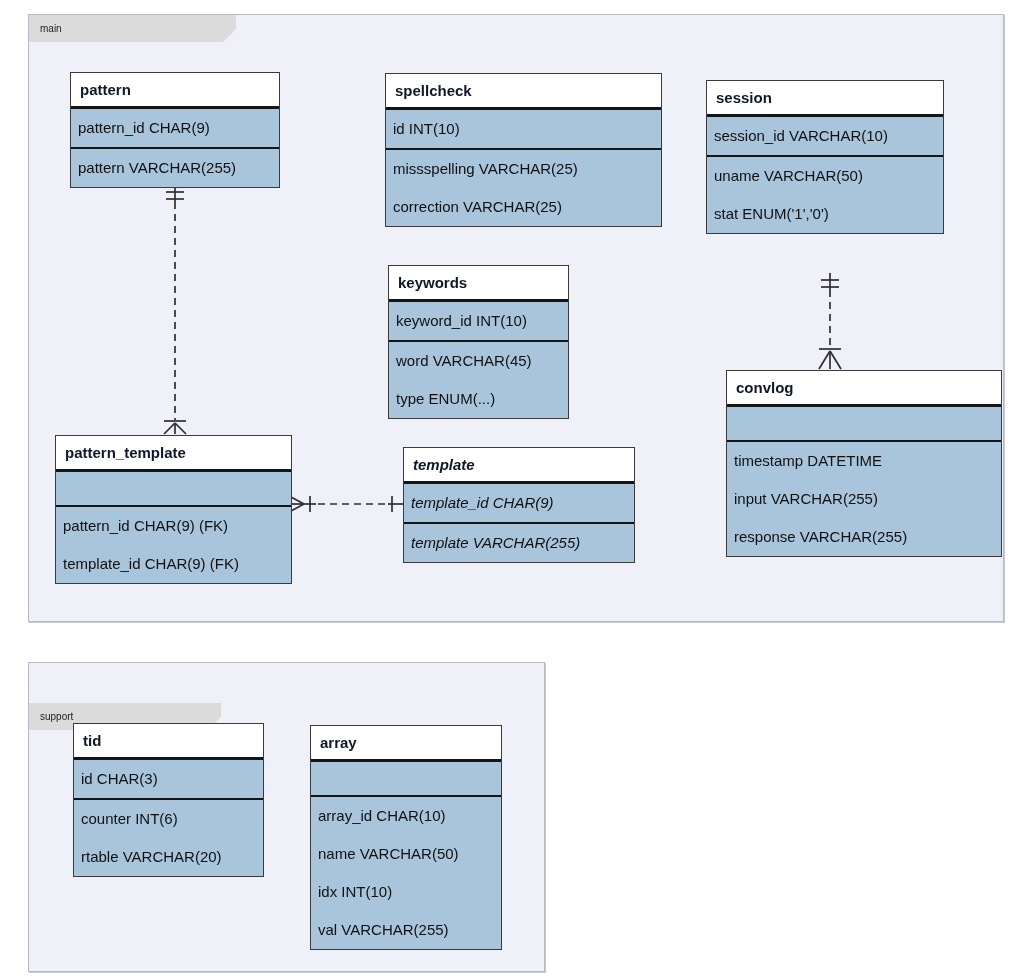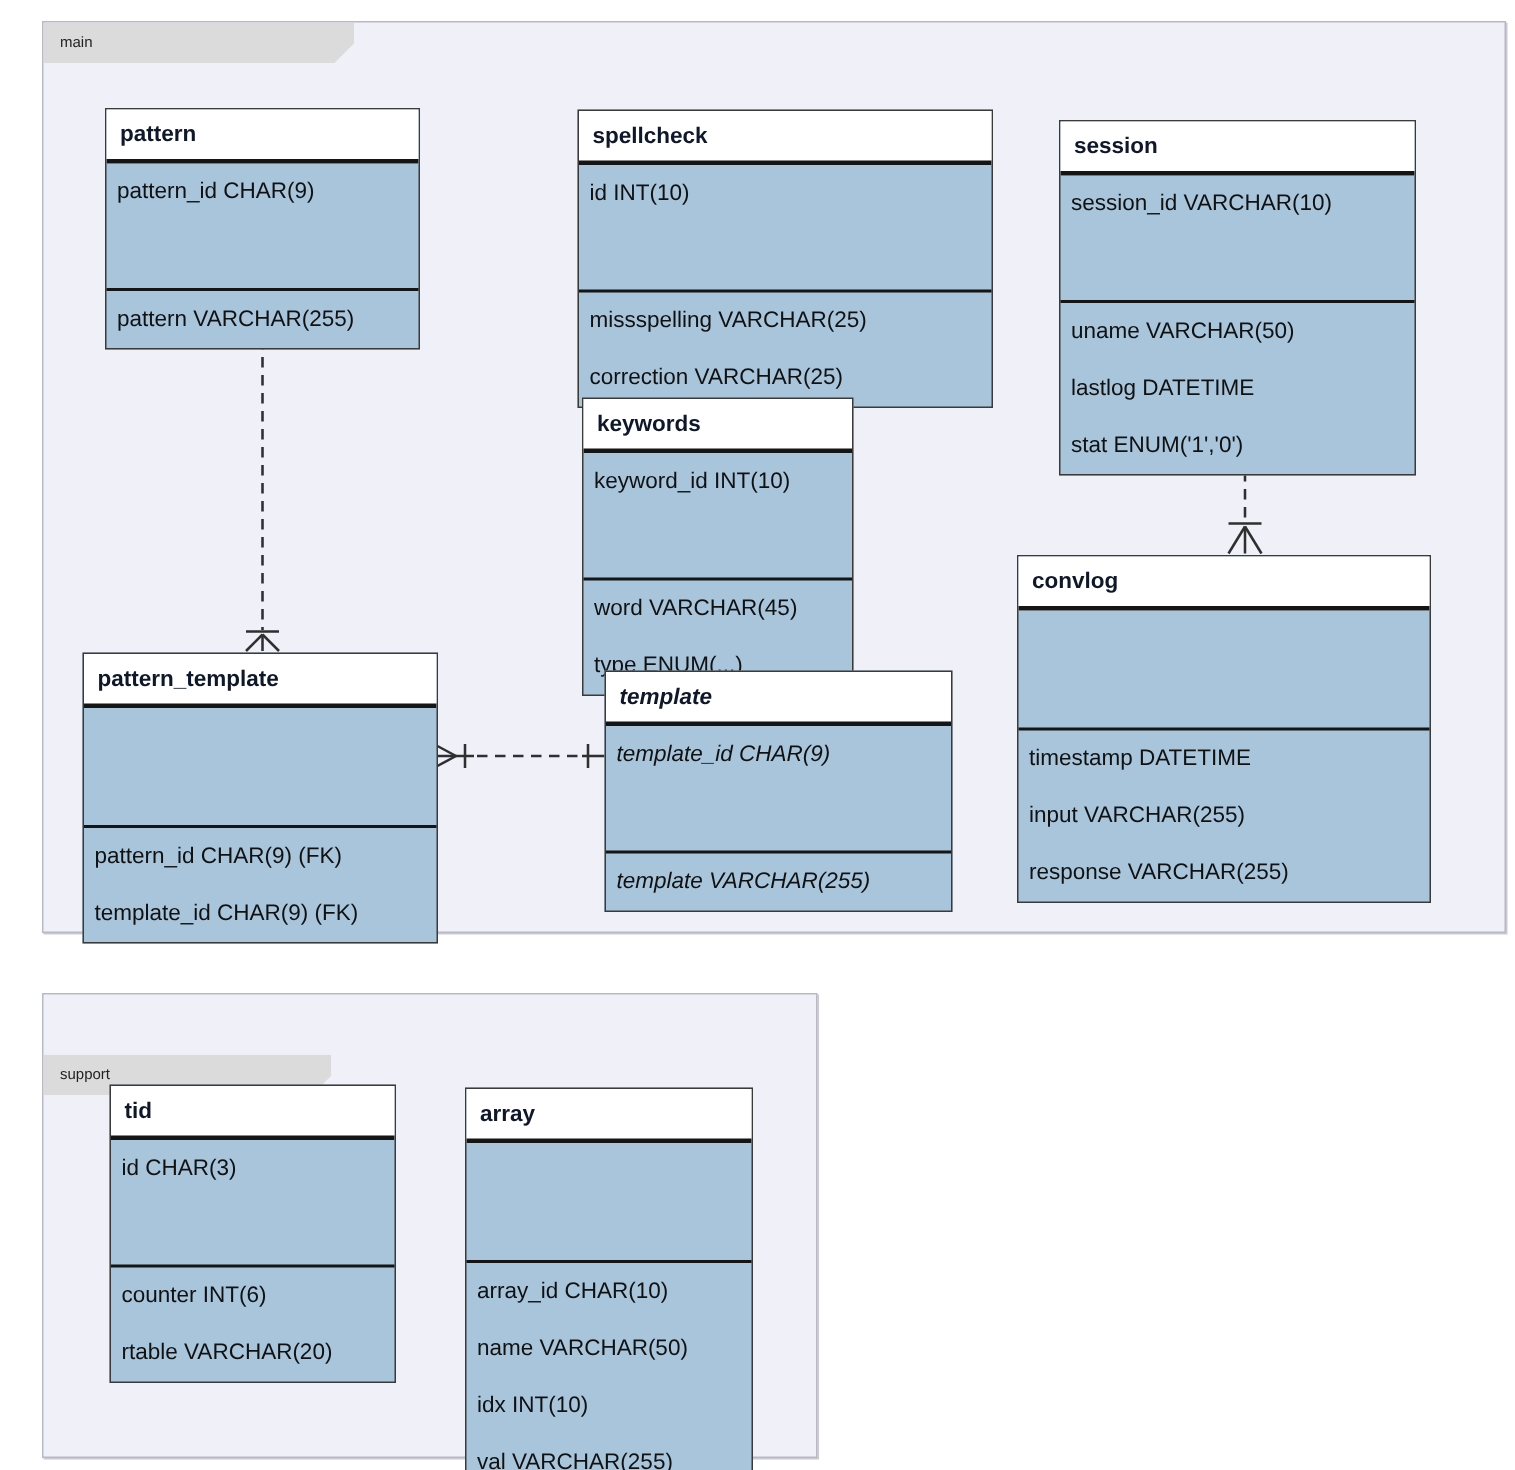--- a/index.html
+++ b/index.html
@@ -31,21 +31,21 @@
   }
   .etable{
     position:absolute;border:1.5px solid var(--table-border);
     background:var(--row-fill);box-sizing:content-box;
   }
   .thead{
     background:var(--header-fill);height:33px;line-height:33px;
     font-weight:bold;font-size:15px;padding:0 9px;color:#0f172a;
     border-bottom:3px solid #151515;white-space:nowrap;overflow:hidden;
   }
-  .sec + .sec{border-top:2px solid #151515;margin-top:45px;}
+  .sec + .sec{border-top:2px solid #151515;}
   .row{
     height:38px;line-height:38px;font-size:15px;padding:0 7px;
     color:var(--text);white-space:nowrap;overflow:hidden;
   }
   .row.empty{height:33px;}
   .connectors{position:absolute;left:0;top:0;pointer-events:none;}
   .connectors line,.connectors path,.connectors polyline{
     stroke:var(--line);stroke-width:1.7;fill:none;stroke-linecap:butt;
   }
   .connectors .dash{stroke-dasharray:7 5;}
@@ -120,21 +120,20 @@
   </div>
 </div>
 
 <div class="etable" style="left:706px;top:80px;width:236px;">
   <div class="thead">session</div>
   <div class="sec">
     <div class="row">session_id VARCHAR(10)</div>
   </div>
   <div class="sec">
     <div class="row">uname VARCHAR(50)</div>
-    <div class="row">lastlog DATETIME</div>
     <div class="row">stat ENUM('1','0')</div>
   </div>
 </div>
 
 <div class="etable" style="left:388px;top:265px;width:179px;">
   <div class="thead">keywords</div>
   <div class="sec">
     <div class="row">keyword_id INT(10)</div>
   </div>
   <div class="sec">
@@ -157,21 +156,21 @@
 <div class="etable" style="left:403px;top:447px;width:230px;font-style:italic;">
   <div class="thead">template</div>
   <div class="sec">
     <div class="row">template_id CHAR(9)</div>
   </div>
   <div class="sec">
     <div class="row">template VARCHAR(255)</div>
   </div>
 </div>
 
-<div class="etable" style="left:678px;top:370px;width:274px;">
+<div class="etable" style="left:726px;top:370px;width:274px;">
   <div class="thead">convlog</div>
   <div class="sec">
     <div class="row empty"></div>
   </div>
   <div class="sec">
     <div class="row">timestamp DATETIME</div>
     <div class="row">input VARCHAR(255)</div>
     <div class="row">response VARCHAR(255)</div>
   </div>
 </div>

